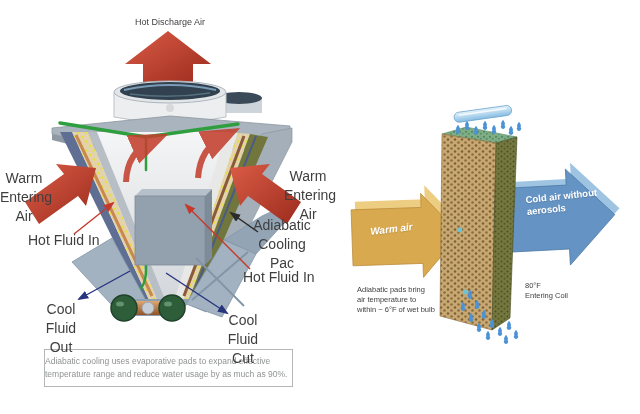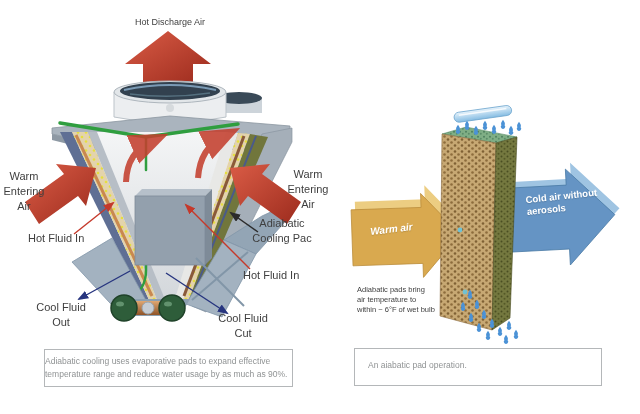--- a/index.html
+++ b/index.html
@@ -2,21 +2,21 @@
 <html style="--hot-arrow-red: #b63a2b; --warm-arrow-yellow: #d9a94f; --cold-arrow-blue: #6594c4; --caption-text: #909394; --caption-border: #b4b7b9; --label-text: #3f3f3f; --leader-red: #c5392b; --leader-blue: #27357f; --pad-tan: #c7a873; --pad-side-olive: #74783f; --pad-top-green: #7fae85; --pipe-blue: #9cc9ea; --droplet-blue: #4b92d6;"><head>
 <meta charset="utf-8">
 <style>
   html,body{margin:0;padding:0;background:#fff;}
   #stage{position:relative;width:640px;height:414px;background:#fff;overflow:hidden;
          font-family:"Liberation Sans",sans-serif;}
   .fig{position:absolute;top:0;height:414px;padding-left:47px;}
   #left-fig{left:0;width:320px;}
   #right-fig{left:320px;width:320px;}
   svg{position:absolute;left:0;top:0;}
-  .lbl{position:absolute;color:var(--label-text,#3f3f3f);font-size:11px;line-height:1.35;
+  .lbl{position:absolute;color:var(--label-text,#3f3f3f);font-size:14px;line-height:1.35;
        white-space:pre-line;z-index:5;}
   .lbl.center{text-align:center;}
   .lbl.big{font-size:9px;}
   .white-label{position:absolute;color:#ffffff;font-weight:bold;font-style:italic;
        white-space:pre-line;z-index:6;text-shadow:0 1px 1px rgba(0,0,0,.15);}
   .caption{position:absolute;border:1px solid var(--caption-border,#b4b7b9);
        color:var(--caption-text,#909394);font-size:8.5px;line-height:1.5;
        white-space:pre-line;background:#fff;z-index:4;}
   .caption.centered{text-align:left;padding-top:5px;}
 </style>
@@ -245,17 +245,18 @@
           <use href="#drop" x="186" y="338"></use>
       </g>
     </svg>
 
     <div class="white-label" style="left:50px;top:222px;width:68px;font-size:10px;transform:rotate(-7deg);">Warm air</div>
     <div class="white-label" style="left:206px;top:189px;width:98px;font-size:9.5px;font-style:normal;transform:rotate(-6deg);line-height:1.3;">Cold air without
 aerosols</div>
     <div class="lbl" style="left:37px;top:285px;width:122px;font-size:7.5px;">Adiabatic pads bring
 air temperature to
 within ~ 6°F of wet bulb</div>
-
-    <div class="caption" style="left:34px;top:348px;width:248px;height:38px;padding:10px 0 0 13px;box-sizing:border-box;">An aiabatic pad operation.</div>
+    <div class="lbl" style="left:205px;top:281px;width:80px;font-size:7.5px;">80°F
+Entering Coil</div>
+
   </div>
 
 </div>
 
 </body></html>

